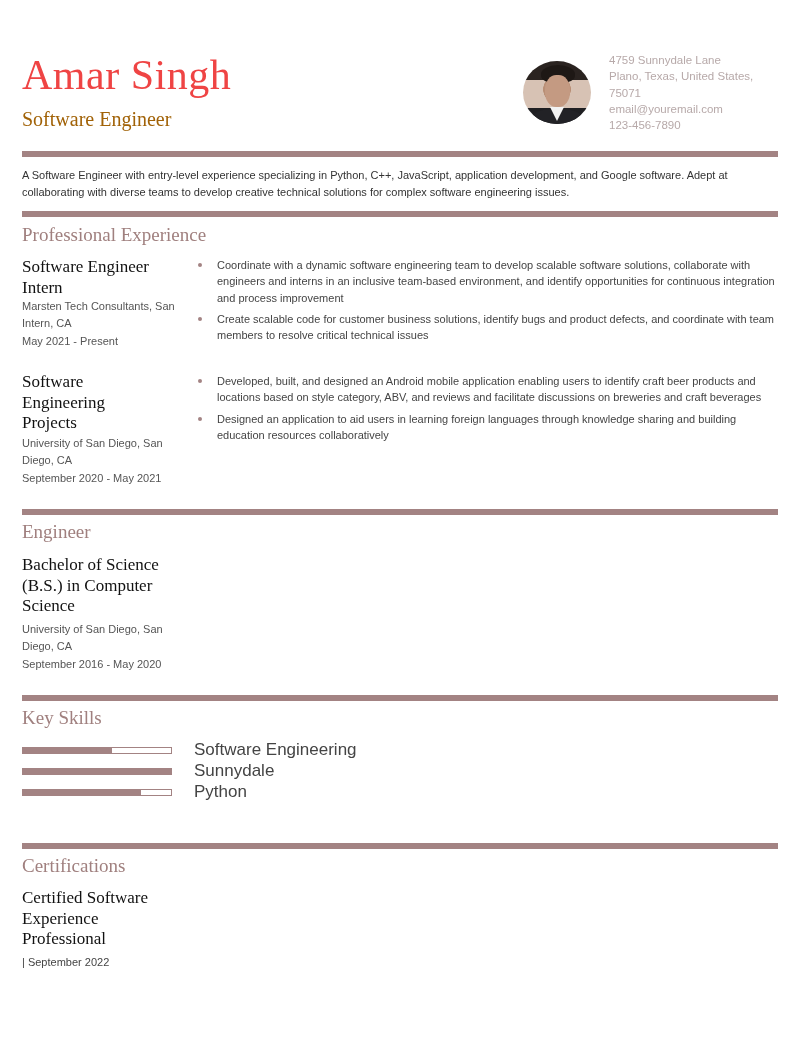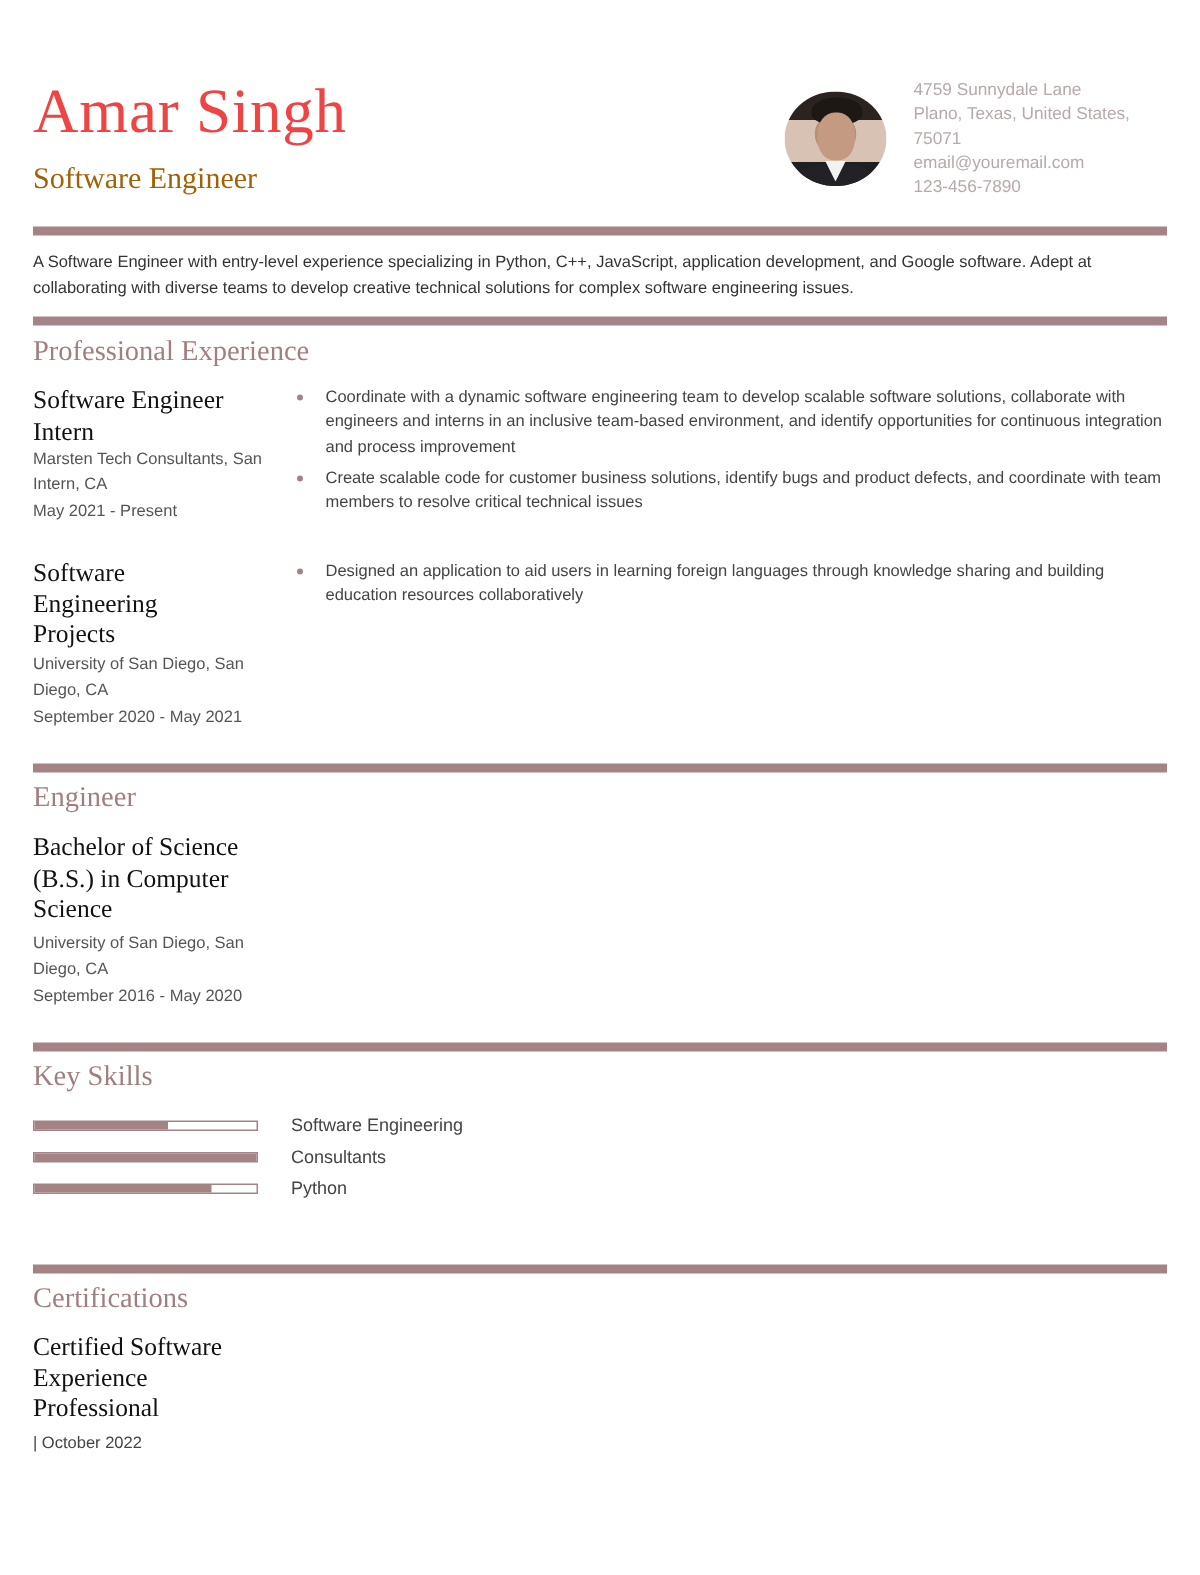--- a/index.html
+++ b/index.html
@@ -29,21 +29,21 @@
     .job-title { position: absolute; left: 22px; width: 160px; font-size: 17px; line-height: 20.5px; color: #111111; }
     .meta { position: absolute; left: 22px; width: 165px; font-size: 11px; line-height: 17px; color: #555555; }
     .bullets { position: absolute; left: 197px; width: 580px; font-size: 11px; line-height: 16.3px; color: #444444; list-style: none; }
     .bullets li { position: relative; padding-left: 20px; margin-bottom: 5px; }
     .bullets li::before { content: ""; position: absolute; left: 1px; top: 6px; width: 4px; height: 4px; border-radius: 50%; background: #a38383; }
 
     .skills { position: absolute; left: 22px; top: 744px; width: 400px; }
     .skill { position: relative; height: 21px; }
     .bar { position: absolute; left: 0; top: 3px; width: 150px; height: 7px; border: 1px solid #a38383; background: #ffffff; }
     .bar .fill { position: absolute; left: 0; top: 0; bottom: 0; background: #a38383; }
-    .skill-label { position: absolute; left: 172px; top: -1px; font-size: 12px; color: #444444; line-height: 14px; }
+    .skill-label { position: absolute; left: 172px; top: -1px; font-size: 17px; color: #444444; line-height: 14px; }
 
     .cert-date { position: absolute; left: 22px; top: 956px; font-size: 11px; color: #444444; }
   </style>
 </head>
 <body>
 
 <div class="name serif">Amar Singh</div>
 <div class="title serif">Software Engineer</div>
 
 <div class="avatar">
@@ -73,20 +73,21 @@
 <div class="meta" style="top:333px;">May 2021 - Present</div>
 <ul class="bullets" style="top:257px;">
   <li>Coordinate with a dynamic software engineering team to develop scalable software solutions, collaborate with engineers and interns in an inclusive team-based environment, and identify opportunities for continuous integration and process improvement</li>
   <li>Create scalable code for customer business solutions, identify bugs and product defects, and coordinate with team members to resolve critical technical issues</li>
 </ul>
 
 <div class="job-title serif" style="top:372px; width:140px;">Software Engineering Projects</div>
 <div class="meta" style="top:435px;">University of San Diego, San Diego, CA</div>
 <div class="meta" style="top:470px;">September 2020 - May 2021</div>
 <ul class="bullets" style="top:373px;">
+  <li>Developed, built, and designed an Android mobile application enabling users to identify craft beer products and locations based on style category, ABV, and reviews and facilitate discussions on breweries and craft beverages</li>
   <li>Designed an application to aid users in learning foreign languages through knowledge sharing and building education resources collaboratively</li>
 </ul>
 
 <div class="rule" style="top:509px;"></div>
 
 <div class="section-title serif" style="top:522px;">Engineer</div>
 <div class="job-title serif" style="top:555px; width:170px;">Bachelor of Science (B.S.) in Computer Science</div>
 <div class="meta" style="top:621px;">University of San Diego, San Diego, CA</div>
 <div class="meta" style="top:656px;">September 2016 - May 2020</div>
 
@@ -98,27 +99,27 @@
   <div class="skill">
     <div class="bar">
         <div class="fill" style="width: 60%;"></div>
       </div>
     <div class="skill-label">Software Engineering</div>
   </div>
   <div class="skill">
     <div class="bar">
         <div class="fill" style="width: 100%;"></div>
       </div>
-    <div class="skill-label">Consultants</div>
+    <div class="skill-label">Sunnydale</div>
   </div>
   <div class="skill">
     <div class="bar">
         <div class="fill" style="width: 80%;"></div>
       </div>
     <div class="skill-label">Python</div>
   </div>
 </div>
 
 <div class="rule" style="top:843px;"></div>
 
 <div class="section-title serif" style="top:856px;">Certifications</div>
 <div class="job-title serif" style="top:888px; width:150px;">Certified Software Experience Professional</div>
-<div class="cert-date">| October 2022</div>
+<div class="cert-date">| September 2022</div>
 
 </body></html>

